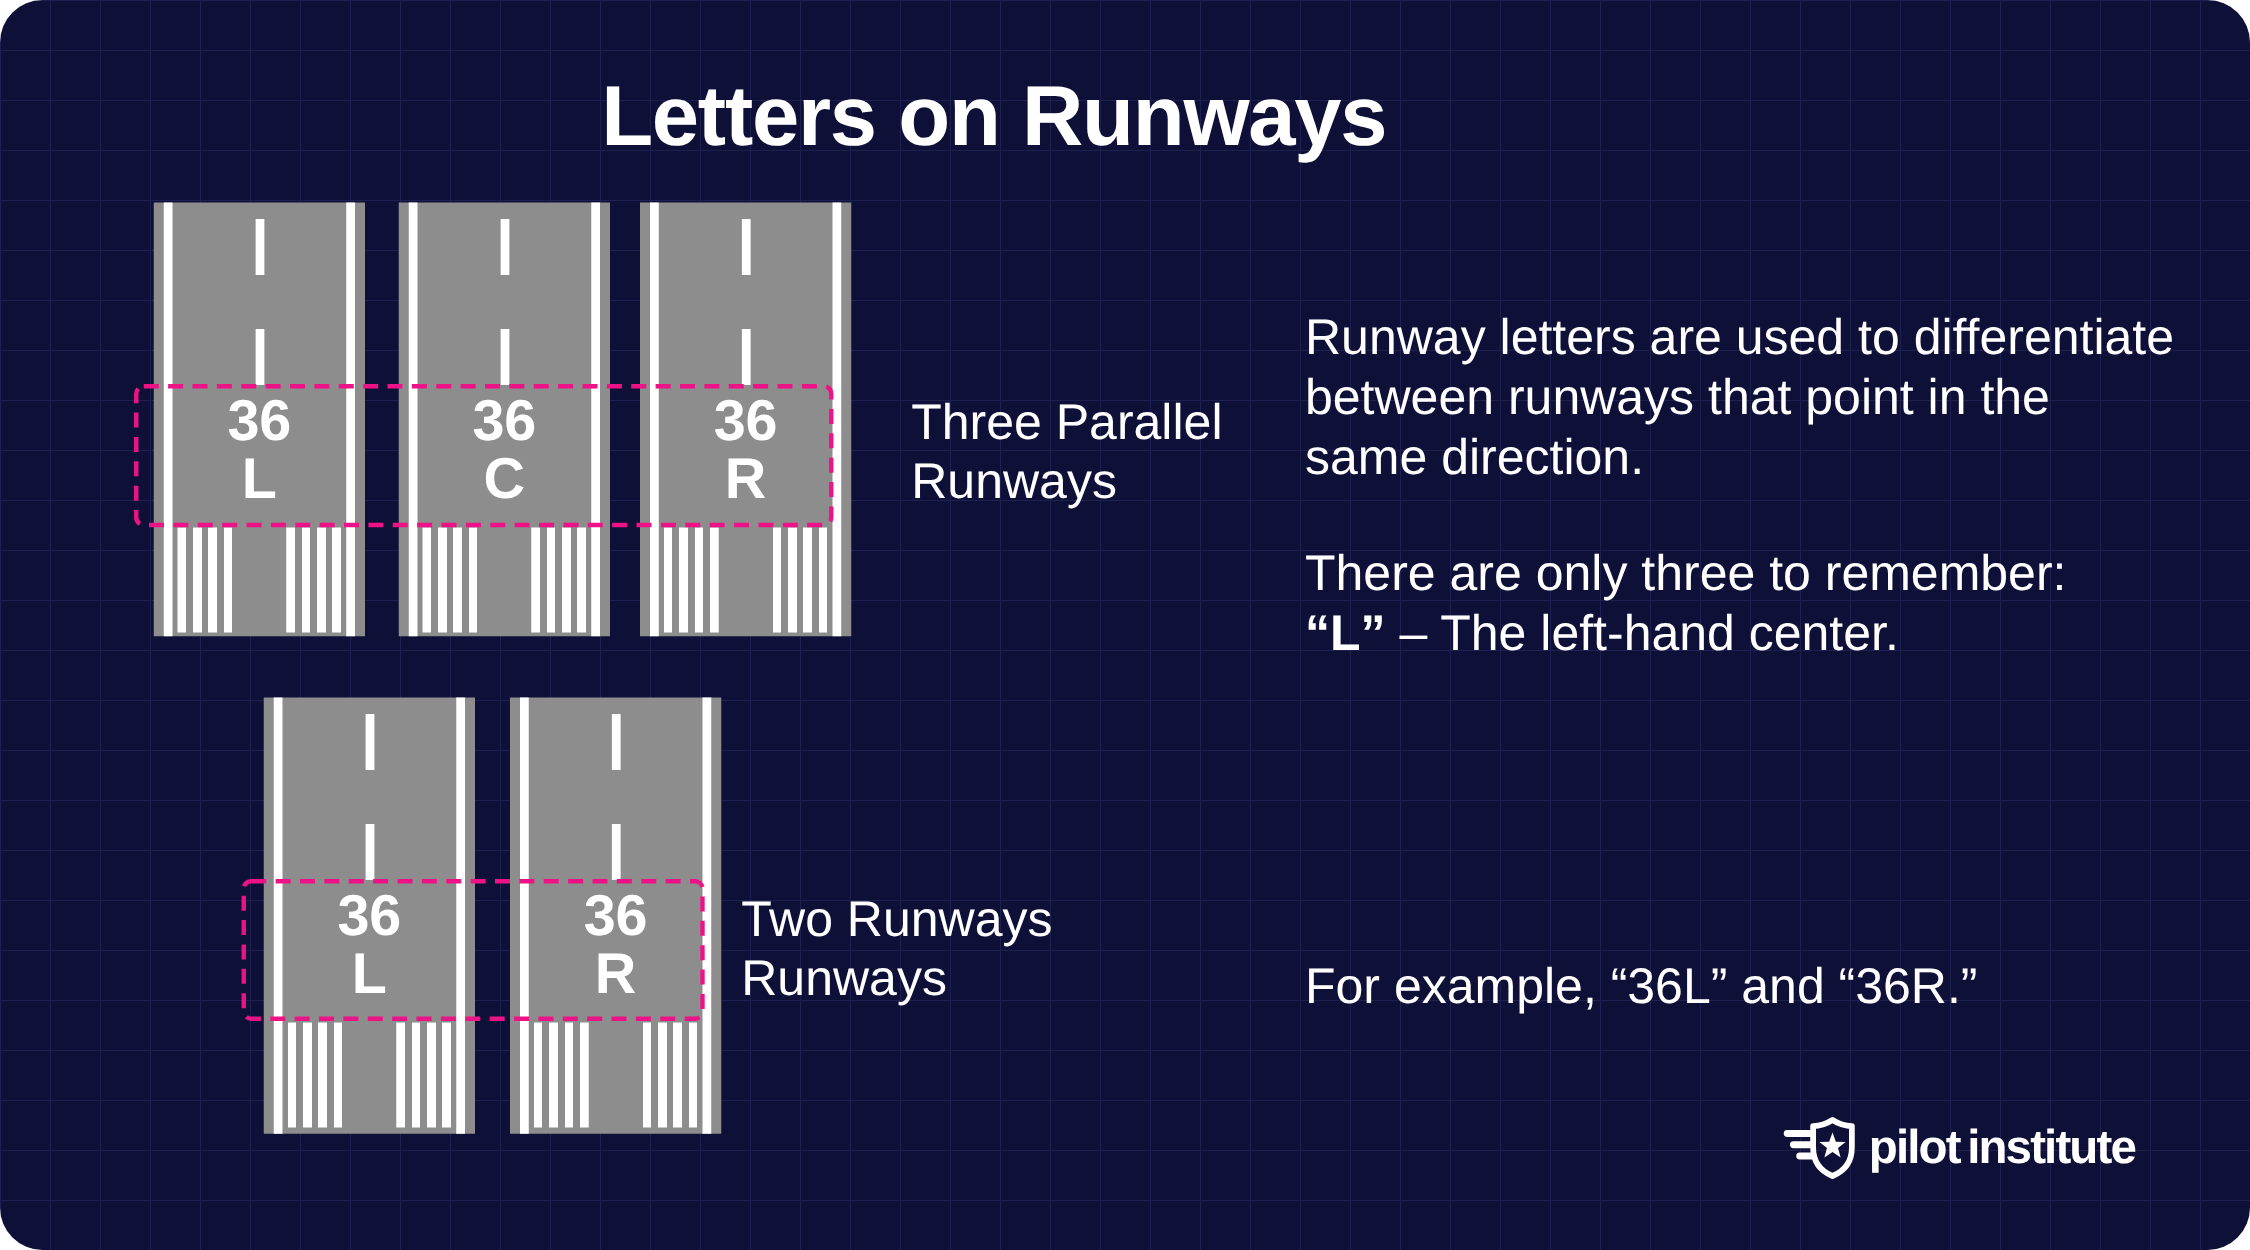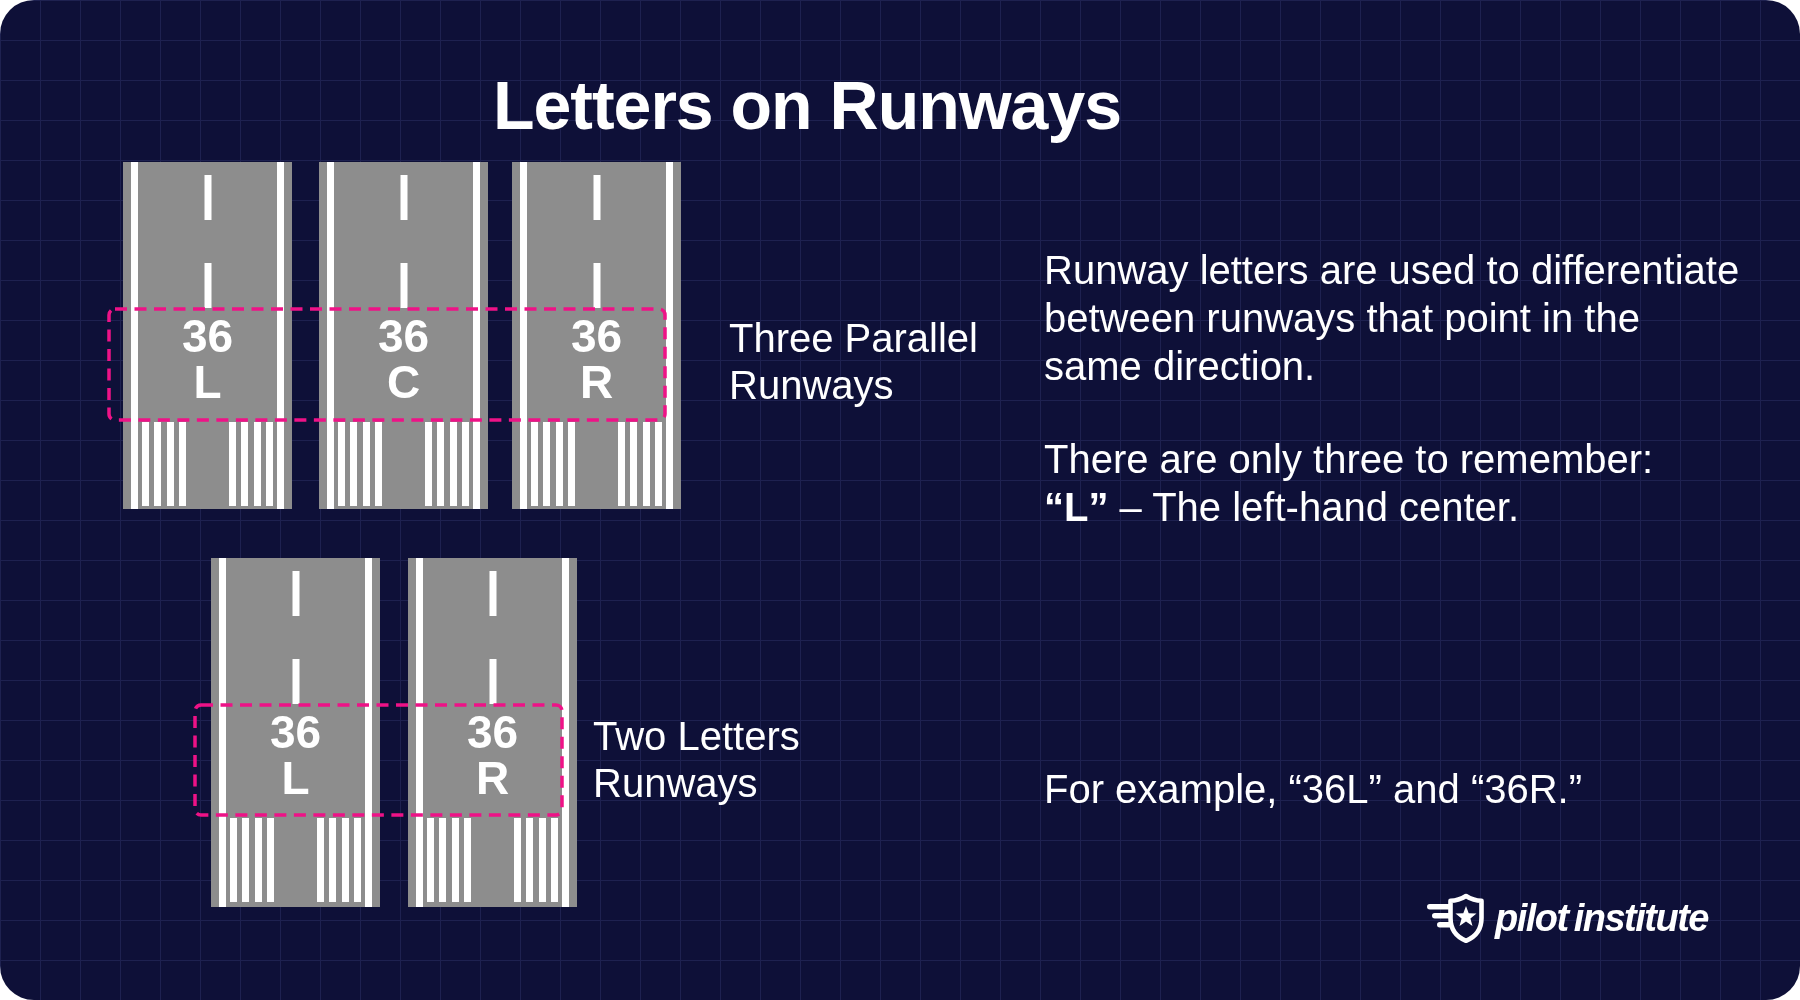--- a/index.html
+++ b/index.html
@@ -3,40 +3,40 @@
 <meta charset="utf-8">
 <style>
   html,body{margin:0;padding:0;background:#ffffff;}
   body{font-family:"Liberation Sans","DejaVu Sans",sans-serif;}
   .card{position:relative;width:1800px;height:1000px;border-radius:34px;overflow:hidden;
         background-color:#0e1038;
         background-image:linear-gradient(#1e2150 1px,transparent 1px),
                          linear-gradient(90deg,#1e2150 1px,transparent 1px);
         background-size:40px 40px;}
   .title{position:absolute;left:791px;top:50px;transform:translateX(-50%);
-         margin:16px;color:#fff;font-size:68px;font-weight:700;white-space:nowrap;letter-spacing:-1px;}
+         margin:4px;color:#fff;font-size:68px;font-weight:700;white-space:nowrap;letter-spacing:-1px;}
   
   .runway{position:absolute;width:169px;height:347px;background:#8d8d8d;}
   .edge{position:absolute;top:0;bottom:0;width:7px;background:#fff;}
   .edge.l{left:8px}.edge.r{right:8px}
   .centerline{position:absolute;left:50%;transform:translateX(-50%);top:13px;width:7px;height:133px;
               background:repeating-linear-gradient(180deg,#fff 0 45px,transparent 45px 88px);}
   .rwy-label{position:absolute;left:0;right:0;top:151px;text-align:center;color:#fff;
              font-size:46px;line-height:46px;font-weight:600;}
   .threshold{position:absolute;left:19px;right:19px;top:260px;height:84px;
              display:flex;justify-content:space-between;}
   .threshold i{display:block;width:44px;
              background:repeating-linear-gradient(90deg,#fff 0 7px,transparent 7px 12.33px);}
   .pink-box{position:absolute;overflow:visible;}
   .caption{position:absolute;color:#fff;font-size:40px;line-height:47px;white-space:nowrap;}
   
   .tp{position:absolute;left:1028px;width:700px;margin:16px;color:#fff;font-size:40px;line-height:48px;}
   .tp strong{font-weight:700;}
   
-  .logo{position:absolute;left:1424px;top:892px;height:52px;display:flex;align-items:center;gap:9px;font-style:italic;}
+  .logo{position:absolute;left:1424px;top:892px;height:52px;display:flex;align-items:center;gap:9px;}
   .logo-text{color:#fff;font-size:38px;font-weight:800;letter-spacing:-1.5px;display:flex;gap:6px;}
 </style>
 </head>
 <body>
 
 <div class="card">
 
   <h1 class="title">Letters on Runways</h1>
 
   <div class="runway" style="left:123px;top:162px">
@@ -116,21 +116,21 @@
         <i></i>
         <i></i>
       </div>
   </div>
 
   <svg class="pink-box" style="left:193px;top:703px" width="371" height="114">
     <rect x="2" y="2" width="367" height="110" rx="6" fill="none" stroke="#ee1287" stroke-width="3.5" stroke-dasharray="12 7.5"></rect>
   </svg>
 
   <div class="caption" style="left:593px;top:713px">
-    <div>Two Letters</div>
+    <div>Two Runways</div>
     <div>Runways</div>
   </div>
 
   <p class="tp" style="top:230px">Runway letters are used to differentiate between runways that point in the same direction.</p>
 
   <p class="tp" style="top:419px"><span>There are only three to remember:</span><br><strong>“L”</strong><span> – The left-hand center.</span></p>
 
 
 
   <p class="tp" style="top:749px">For example, “36L” and “36R.”</p>

